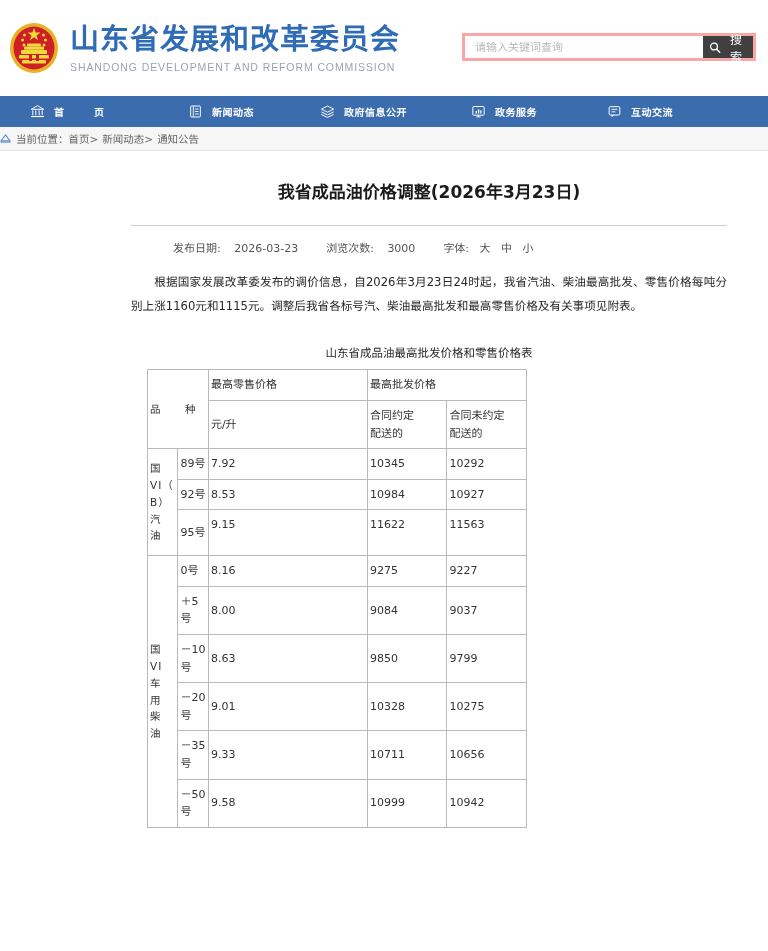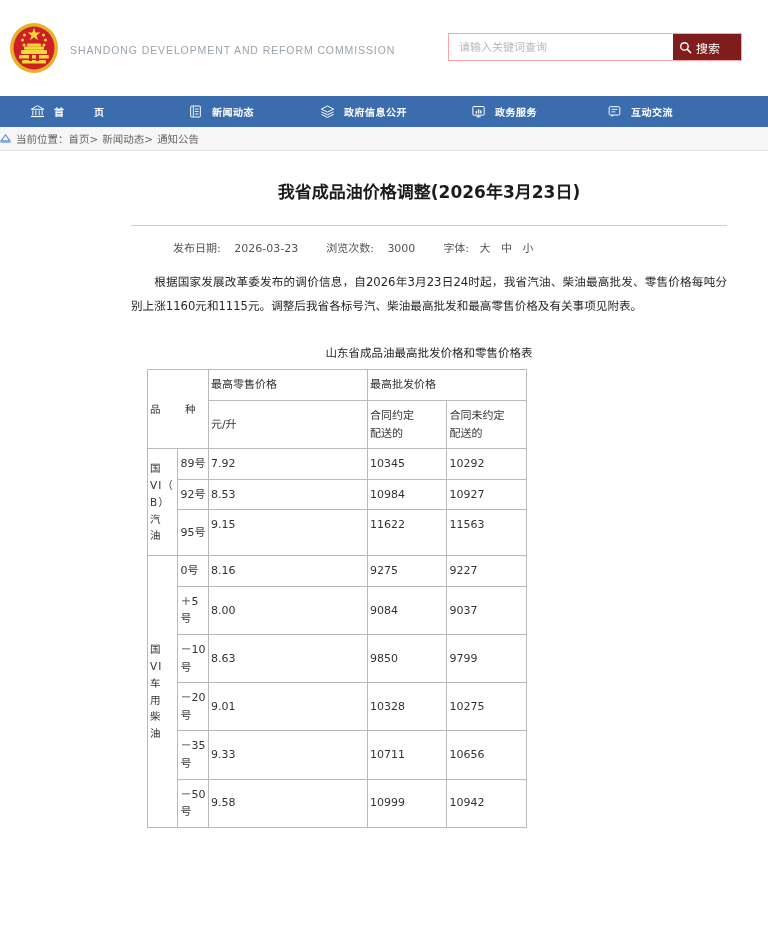--- a/index.html
+++ b/index.html
@@ -38,42 +38,42 @@
     font-size: 10.5px;
     color: #9aa4ae;
     letter-spacing: 0.9px;
     margin-top: 4px;
     white-space: nowrap;
     font-family: "Liberation Sans", sans-serif;
   }
 
   .searchbox {
     position: absolute;
-    left: 448px;
+    left: 462px;
     top: 33px;
     width: 294px;
     height: 28px;
     display: flex;
-    border: 1px solid #fca5a5;
+    border: 3px solid #fca5a5;
     background: #fff;
   }
   .search-input {
     flex: 1;
     border: 0;
     outline: 0;
     padding: 0 10px;
     font-size: 11px;
     color: #444;
     background: transparent;
     font-family: "DejaVu Sans", sans-serif;
   }
   .search-input::placeholder { color: #b9b9b9; }
   .search-btn {
-    width: 68px;
-    background: #7f1d1d;
+    width: 50px;
+    background: #404040;
     border: 0;
     color: #fff;
     font-size: 12px;
     display: flex;
     align-items: center;
     justify-content: flex-start;
     gap: 4px;
     cursor: pointer;
     font-family: "DejaVu Sans", sans-serif;
   }
@@ -213,20 +213,21 @@
       <circle cx="36" cy="24" r="1.5" fill="#f4d93b"></circle>
       <rect x="13" y="29" width="26" height="4" rx="1" fill="#f4d93b"></rect>
       <rect x="16" y="25.5" width="20" height="3.2" rx="1" fill="#f4d93b"></rect>
       <rect x="19" y="22.5" width="14" height="3" rx="1" fill="#f4d93b"></rect>
       <rect x="11" y="34" width="30" height="3.6" rx="1.2" fill="#f4d93b"></rect>
       <rect x="14" y="39" width="24" height="3.6" rx="1.2" fill="#f4d93b"></rect>
       <rect x="21" y="33" width="3" height="7" fill="#cf1f26"></rect>
       <rect x="28" y="33" width="3" height="7" fill="#cf1f26"></rect>
     </svg>
     <div class="brand-text">
+      <div class="brand-cn">山东省发展和改革委员会</div>
       <div class="brand-en">SHANDONG DEVELOPMENT AND REFORM COMMISSION</div>
     </div>
   </div>
 
   <div class="searchbox">
     <input class="search-input" type="text" placeholder="请输入关键词查询" style="">
     <button class="search-btn">
       <svg width="13" height="13" viewBox="0 0 16 16">
         <circle cx="6.7" cy="6.7" r="4.6" fill="none" stroke="#fff" stroke-width="1.7"></circle>
         <line x1="10.3" y1="10.3" x2="14.4" y2="14.4" stroke="#fff" stroke-width="1.9" stroke-linecap="round"></line>

